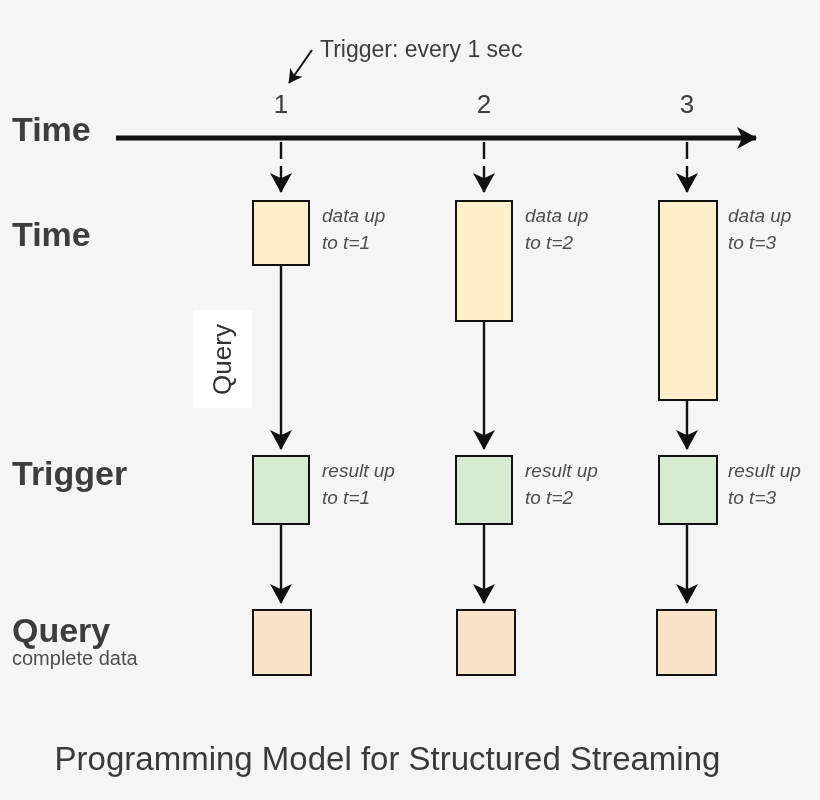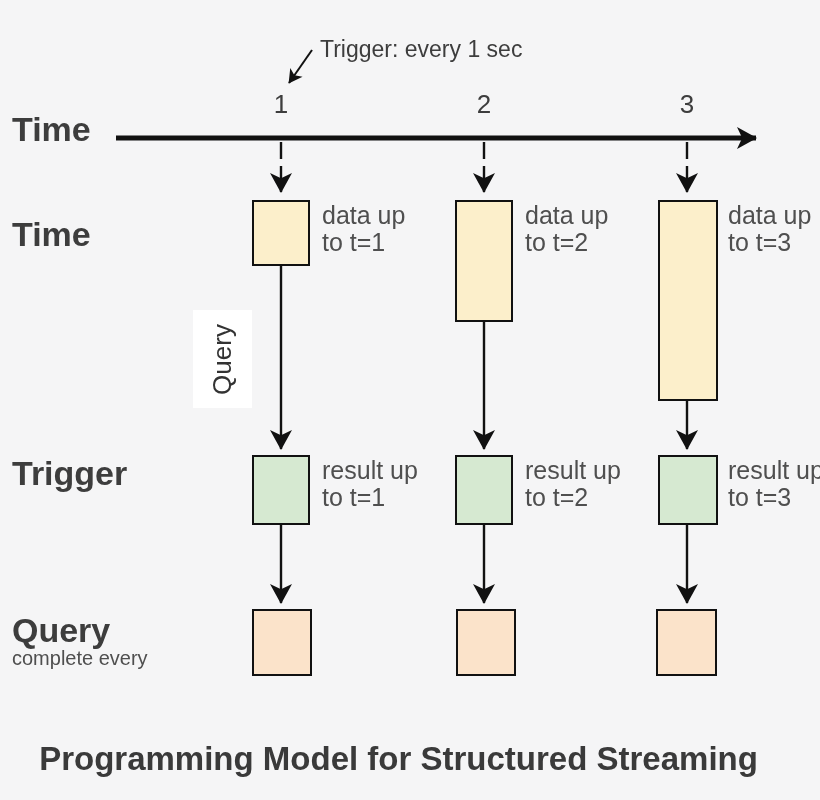--- a/index.html
+++ b/index.html
@@ -56,47 +56,47 @@
     position: absolute;
     box-sizing: border-box;
     border: 2px solid var(--line, #111);
   }
   .box.input  { background: var(--input-box-fill, #fcefcb); }
   .box.result { background: var(--result-box-fill, #d6e9d1); }
   .box.output { background: var(--output-box-fill, #fbe3ca); }
 
   .annot {
     position: absolute;
-    font-size: 25px;
+    font-size: 19px;
     line-height: 27px;
     color: var(--text-secondary, #4f4f4f);
     white-space: nowrap;
+    font-style: italic;
   }
   .query {
     position: absolute;
     left: 193px; top: 310px;
     width: 59px; height: 98px;
     background: #ffffff;
     display: flex; align-items: center; justify-content: center;
   }
   .query span {
     transform: rotate(-90deg);
     font-size: 26px;
     color: #333333;
     white-space: nowrap;
   }
   .title {
     position: absolute;
     left: 0; top: 740px; width: 775px;
     text-align: center;
     font-size: 33px;
-    font-weight: 700;
+    font-weight: 400;
     color: #3a3a3a;
     white-space: nowrap;
-    margin-left: 11px;
   }
 </style>
 </head>
 <body>
 
 <div class="canvas">
 
   <svg class="arrow-layer" width="820" height="800" viewBox="0 0 820 800">
     <defs>
       <marker id="head" viewBox="0 0 10 11" refX="9.5" refY="5.5" markerWidth="20" markerHeight="22" orient="auto" markerUnits="userSpaceOnUse">
@@ -127,21 +127,21 @@
   <div class="trigger">Trigger: every 1 sec</div>
 
   <div class="tick" style="left:261px">1</div>
   <div class="tick" style="left:464px">2</div>
   <div class="tick" style="left:667px">3</div>
 
   <div class="lbl" style="left:12px; top:110px">Time</div>
   <div class="lbl" style="left:12px; top:215px">Time</div>
   <div class="lbl" style="left:12px; top:454px">Trigger</div>
   <div class="lbl" style="left:12px; top:611px">Query</div>
-  <div class="sublbl" style="left:12px; top:647px">complete every</div>
+  <div class="sublbl" style="left:12px; top:647px">complete data</div>
 
   <div class="box input" style="left:252px; top:200px; width:58px; height:66px"></div>
   <div class="box input" style="left:455px; top:200px; width:58px; height:122px"></div>
   <div class="box input" style="left:658px; top:200px; width:60px; height:201px"></div>
 
   <div class="annot" style="left:322px; top:202px">
     <div>data up</div>
     <div>to t=1</div>
   </div>
   <div class="annot" style="left:525px; top:202px">

